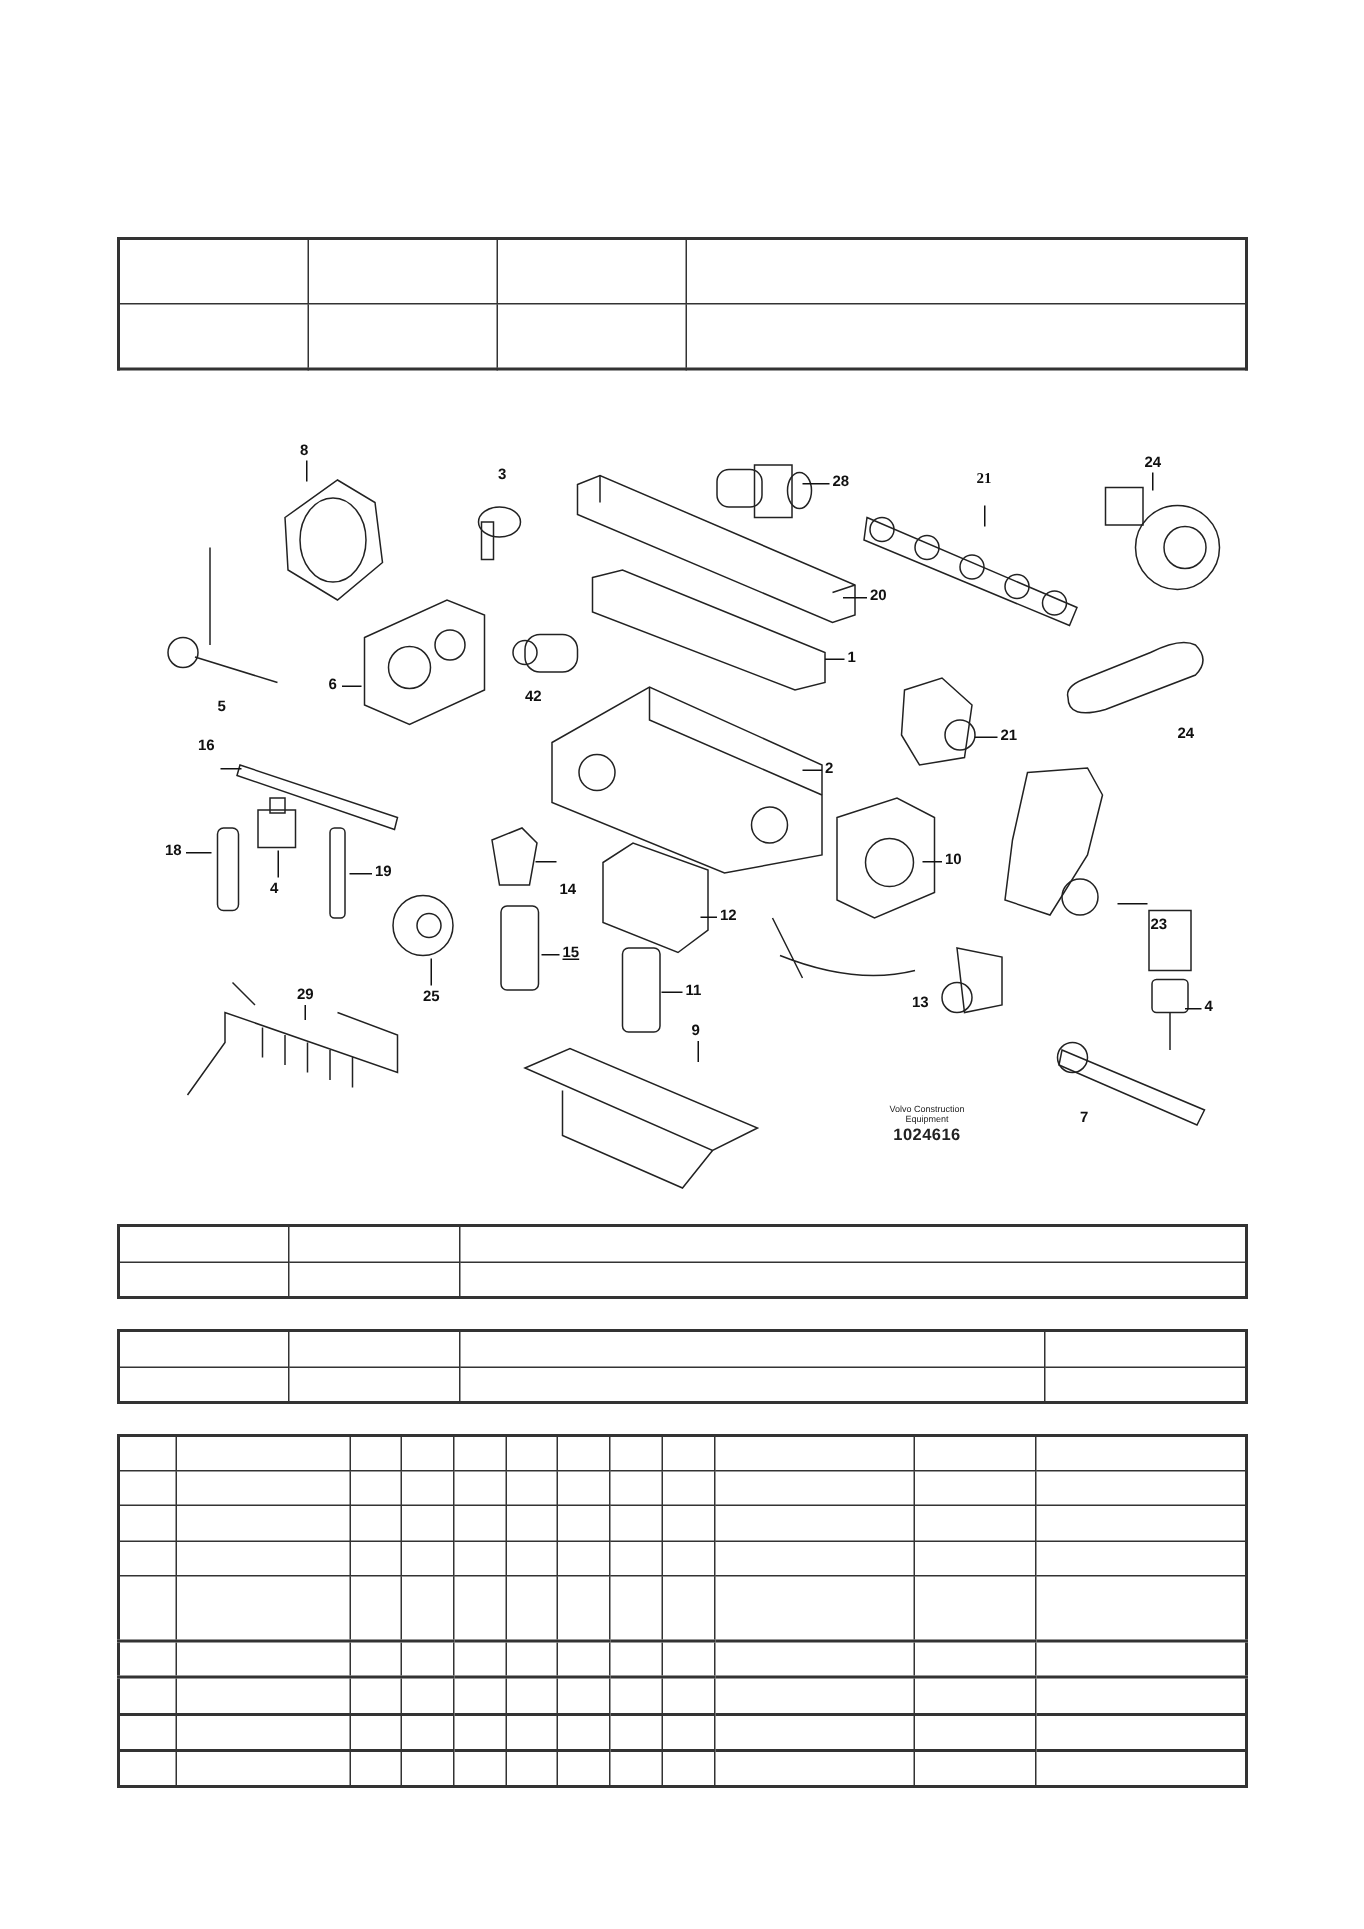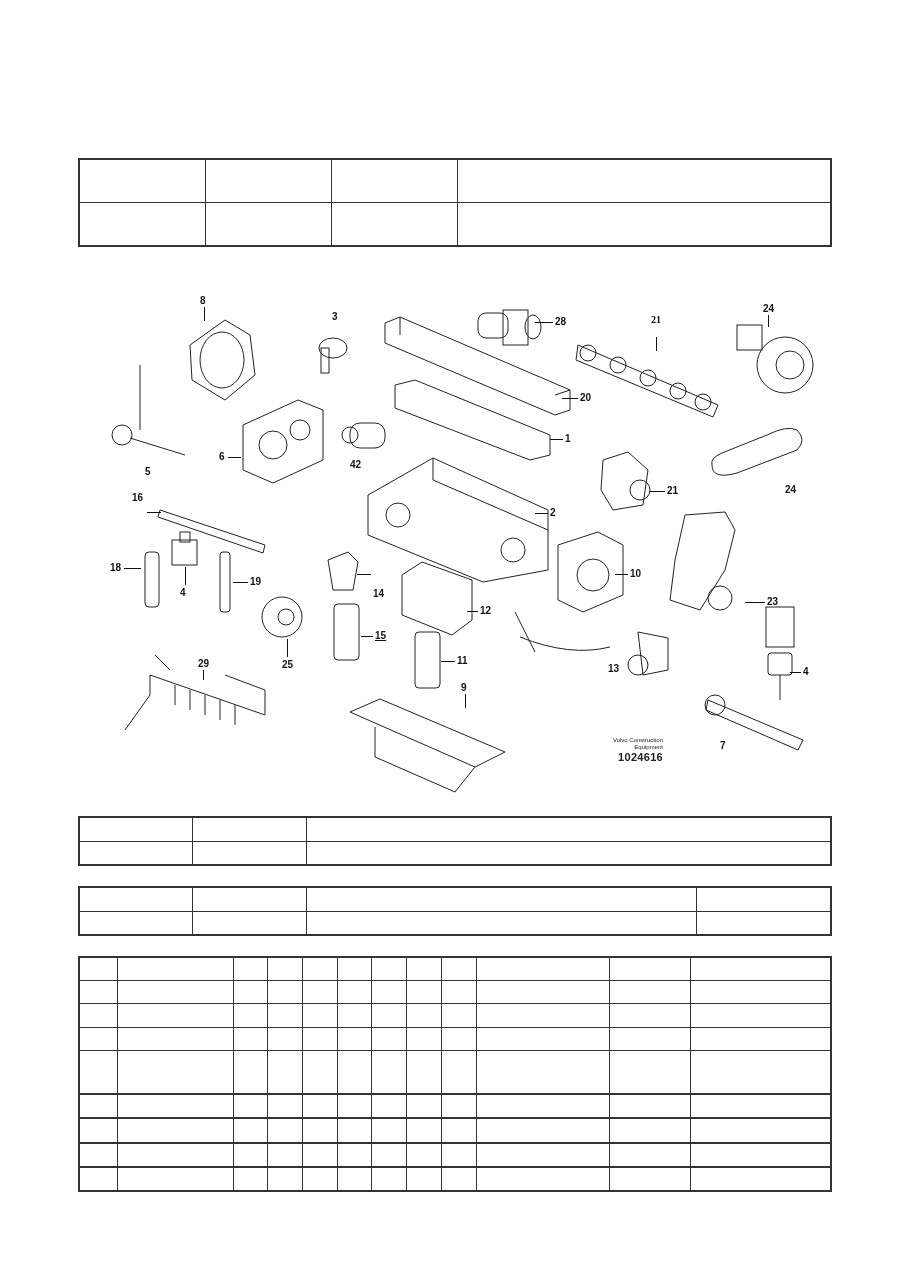--- a/index.html
+++ b/index.html
@@ -211,21 +211,21 @@
   <div class="lead" style="left:520px;top:289px;width:13px;height:1px;"></div>
 
   <svg class="part" style="left:415px;top:322px;" width="105" height="50">
     <path d="M5 5 L25 45 M10 30 Q60 50 100 40"></path>
   </svg>
 
   <svg class="part" style="left:570px;top:225px;" width="85" height="105">
     <path d="M20 5 L60 2 L70 20 L60 60 L35 100 L5 90 L10 50 Z"></path>
       <circle cx="55" cy="88" r="12"></circle>
   </svg>
-  <div class="callout" style="left:672px;top:311px;">23</div>
+  <div class="callout" style="left:672px;top:326px;">23</div>
   <div class="lead" style="left:650px;top:317px;width:20px;height:1px;"></div>
 
   <svg class="part" style="left:528px;top:345px;" width="50" height="50">
     <path d="M15 2 L45 8 L45 40 L20 45 Z"></path>
       <circle cx="15" cy="35" r="10"></circle>
   </svg>
   <div class="callout" style="left:513px;top:378px;">13</div>
 
   <svg class="part" style="left:668px;top:320px;" width="35" height="95">
     <rect x="3" y="2" width="28" height="40"></rect>
@@ -247,21 +247,21 @@
   <div class="callout" style="left:103px;top:373px;">29</div>
   <div class="lead" style="left:108px;top:385px;width:1px;height:10px;"></div>
 
   <svg class="part" style="left:250px;top:412px;" width="165" height="95">
     <path d="M5 15 L35 2 L160 55 L130 70 Z"></path>
       <path d="M30 30 L30 60 L110 95 L130 70"></path>
   </svg>
   <div class="callout" style="left:366px;top:397px;">9</div>
   <div class="lead" style="left:370px;top:409px;width:1px;height:14px;"></div>
 
-  <div class="watermark" style="left:478px;top:452px;width:90px;text-align:right;">
+  <div class="watermark" style="left:478px;top:452px;width:90px;">
     <div class="wm-text">Volvo Construction</div>
     <div class="wm-text">Equipment</div>
     <div class="wm-num">1024616</div>
   </div>
 </div>
 
 <table id="info-table-1" class="grid">
   <colgroup>
       <col style="width:113px">
       <col style="width:114px">

